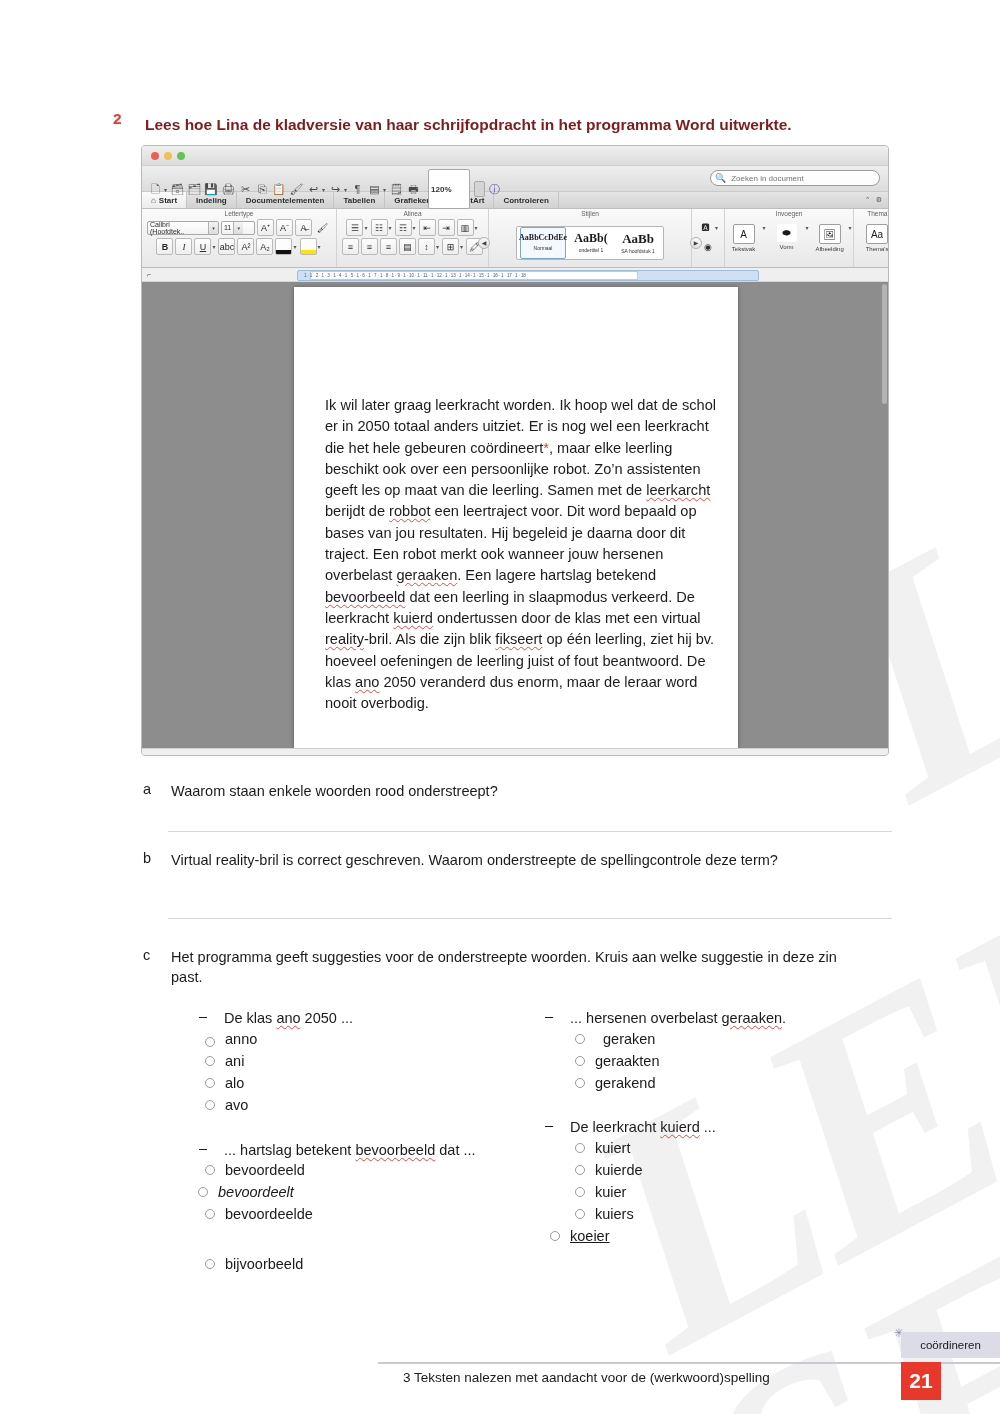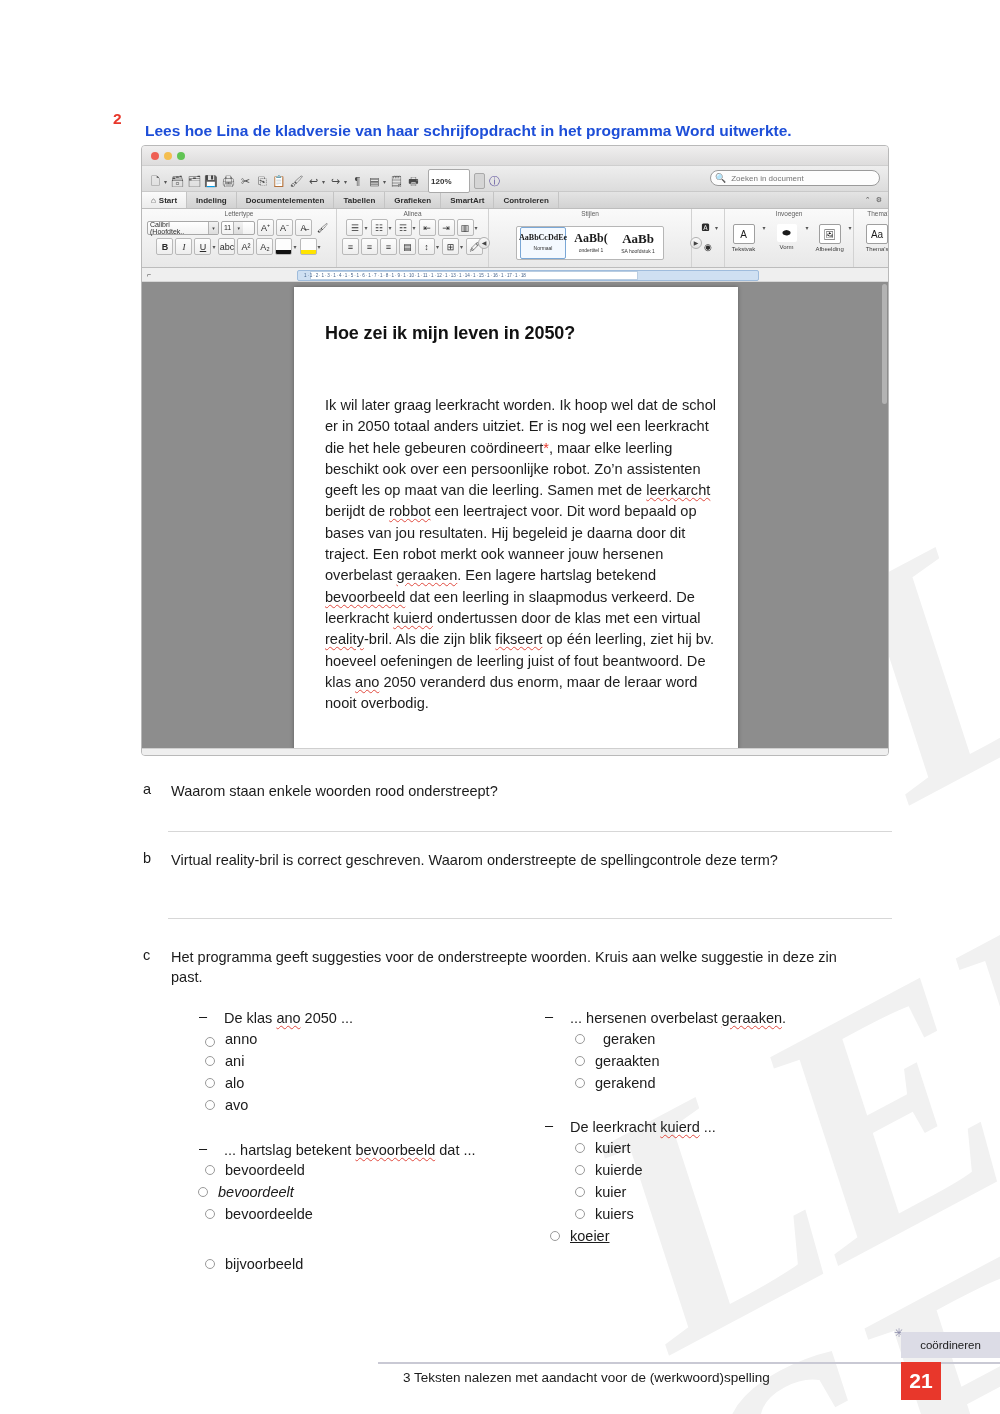--- a/index.html
+++ b/index.html
@@ -19,21 +19,21 @@
     font-family:"Liberation Serif", serif;
     font-size:330px;font-weight:700;font-style:italic;
     color:#f1f1f1;white-space:nowrap;
     transform:rotate(-28deg);
     letter-spacing:-10px;
   }
   .wm1{left:30px;top:980px;}
   .wm2{left:460px;top:430px;}
   .wm3{left:700px;top:-120px;}
   .ex-num{position:absolute;left:113px;top:110px;color:#e8372b;font-size:15.5px;font-weight:700;}
-  .ex-text{position:absolute;left:145px;top:122px;color:#1d4ed8;font-size:15.5px;font-weight:700;}
+  .ex-text{position:absolute;left:145px;top:116px;color:#7f1d1d;font-size:15.5px;font-weight:700;}
 
   
   .word-win{
     position:absolute;left:141px;top:145px;width:748px;height:611px;
     background:#efefef;border:1px solid #b9b9b9;border-radius:4px;
     overflow:hidden;box-sizing:border-box;
   }
   .titlebar{
     height:19px;
     background:linear-gradient(#f0efef,#dddcdc);
@@ -48,21 +48,21 @@
     height:25px;background:linear-gradient(#eeeeee,#dcdcdc);
     border-bottom:1px solid #c9c9c9;position:relative;
   }
   .qat-icons{position:absolute;left:6px;top:3px;display:flex;align-items:center;gap:2px;}
   .qi{width:15px;height:18px;display:flex;align-items:center;justify-content:center;
       font-size:11px;line-height:1;color:#4a4a4a;}
   .caret{font-size:6px;color:#555;margin:0 1px 0 -1px;}
   .zoombox{
     margin-left:5px;height:14px;min-width:36px;background:#fff;border:1px solid #a9a9a9;
     border-radius:2px;font-size:8px;display:flex;align-items:center;
-    padding:4px 2px;color:#333;font-weight:700;
+    padding:12px 2px;color:#333;font-weight:700;
   }
   .zoomstep{width:9px;height:14px;background:#d5d5d5;border:1px solid #a9a9a9;margin-left:2px;border-radius:2px;}
   .qat-search{
     position:absolute;right:8px;top:4px;width:170px;height:16px;
     border:1px solid #9a9a9a;border-radius:8px;background:#fdfdfd;
     display:flex;align-items:center;padding-left:4px;box-sizing:border-box;
   }
   .qat-search .mag{font-size:9px;color:#666;margin-right:3px;}
   .qat-search input{
     border:0;outline:0;background:transparent;font-size:8px;color:#9b9b9b;width:120px;
@@ -409,21 +409,20 @@
   <div class="ruler">
     <div style="position:absolute;left:5px;top:3px;font-size:7px;color:#444;">⌐</div>
     <div class="ruler-bar">
       <div class="inner"></div>
       <div class="ruler-nums">1 · 1 · 2 · 1 · 3 · 1 · 4 · 1 · 5 · 1 · 6 · 1 · 7 · 1 · 8 · 1 · 9 · 1 · 10 · 1 · 11 · 1 · 12 · 1 · 13 · 1 · 14 · 1 · 15 · 1 · 16 · 1 · 17 · 1 · 18</div>
     </div>
   </div>
 
   <div class="docarea">
     <div class="page">
-      <div class="doc-h1">Hoe zei ik mijn leven in 2050?</div>
       <div class="doc-body" id="doc-para"><span>Ik wil later graag leerkracht worden. Ik hoop wel dat de schol er in 2050 totaal anders uitziet. Er is nog wel een leerkracht die het hele gebeuren coördineert</span><span class="ast">*</span><span>, maar elke leerling beschikt ook over een persoonlijke robot. Zo’n assistenten geeft les op maat van die leerling. Samen met de </span><span class="sp">leerkarcht</span><span> berijdt de </span><span class="sp">robbot</span><span> een leertraject voor. Dit word bepaald op bases van jou resultaten. Hij begeleid je daarna door dit traject. Een robot merkt ook wanneer jouw hersenen overbelast </span><span class="sp">geraaken</span><span>. Een lagere hartslag betekend </span><span class="sp">bevoorbeeld</span><span> dat een leerling in slaapmodus verkeerd. De leerkracht </span><span class="sp">kuierd</span><span> ondertussen door de klas met een virtual </span><span class="sp">reality</span><span>-bril. Als die zijn blik </span><span class="sp">fikseert</span><span> op één leerling, ziet hij bv. hoeveel oefeningen de leerling juist of fout beantwoord. De klas </span><span class="sp">ano</span><span> 2050 veranderd dus enorm, maar de leraar word nooit overbodig.</span></div>
     </div>
     <div class="scrollv"></div>
   </div>
   <div class="win-bottom"></div>
 </div>
 
 <div class="q-let" style="left:143px;top:781px;">a</div>
 <div class="q" style="left:171px;top:781px;width:720px;">Waarom staan enkele woorden rood onderstreept?</div>
 <div class="rule" style="top:831px;"></div>

